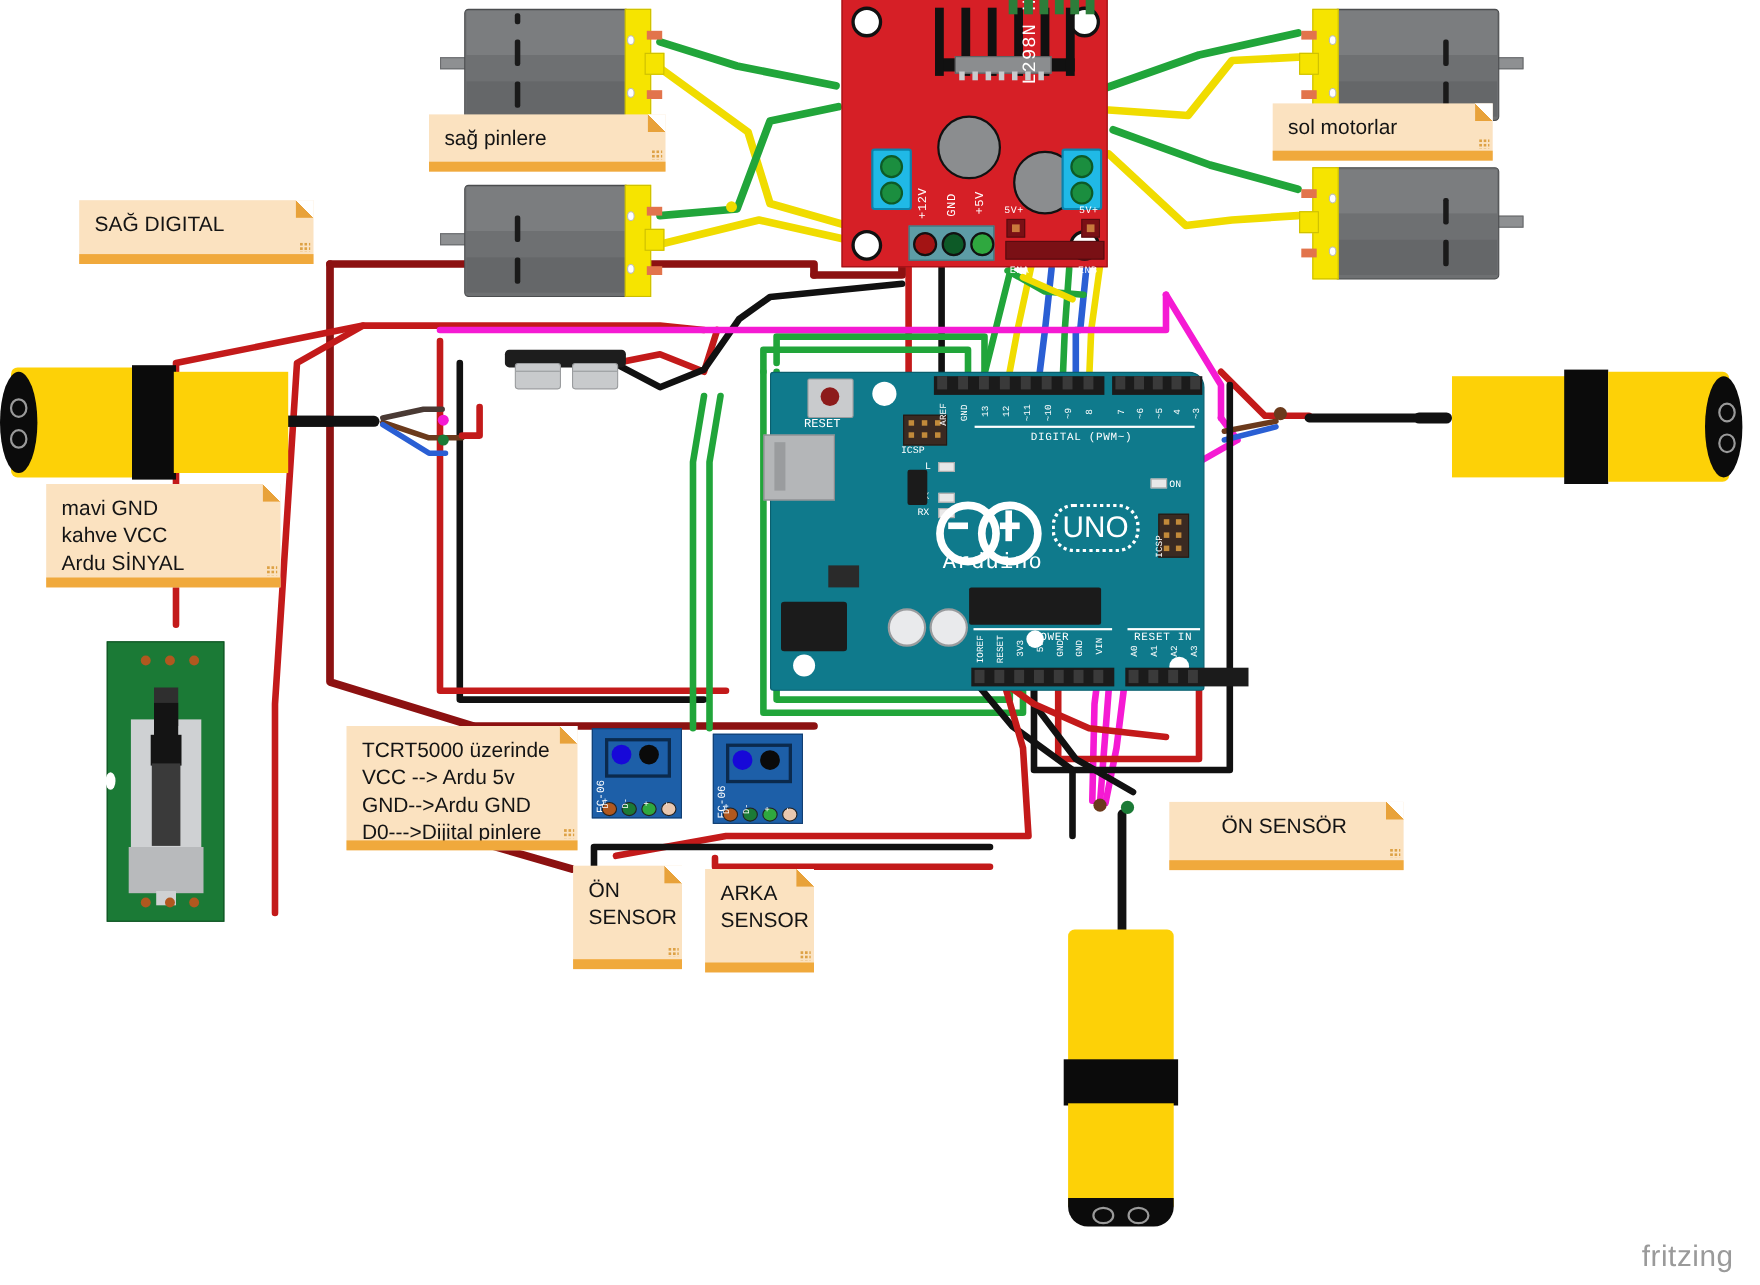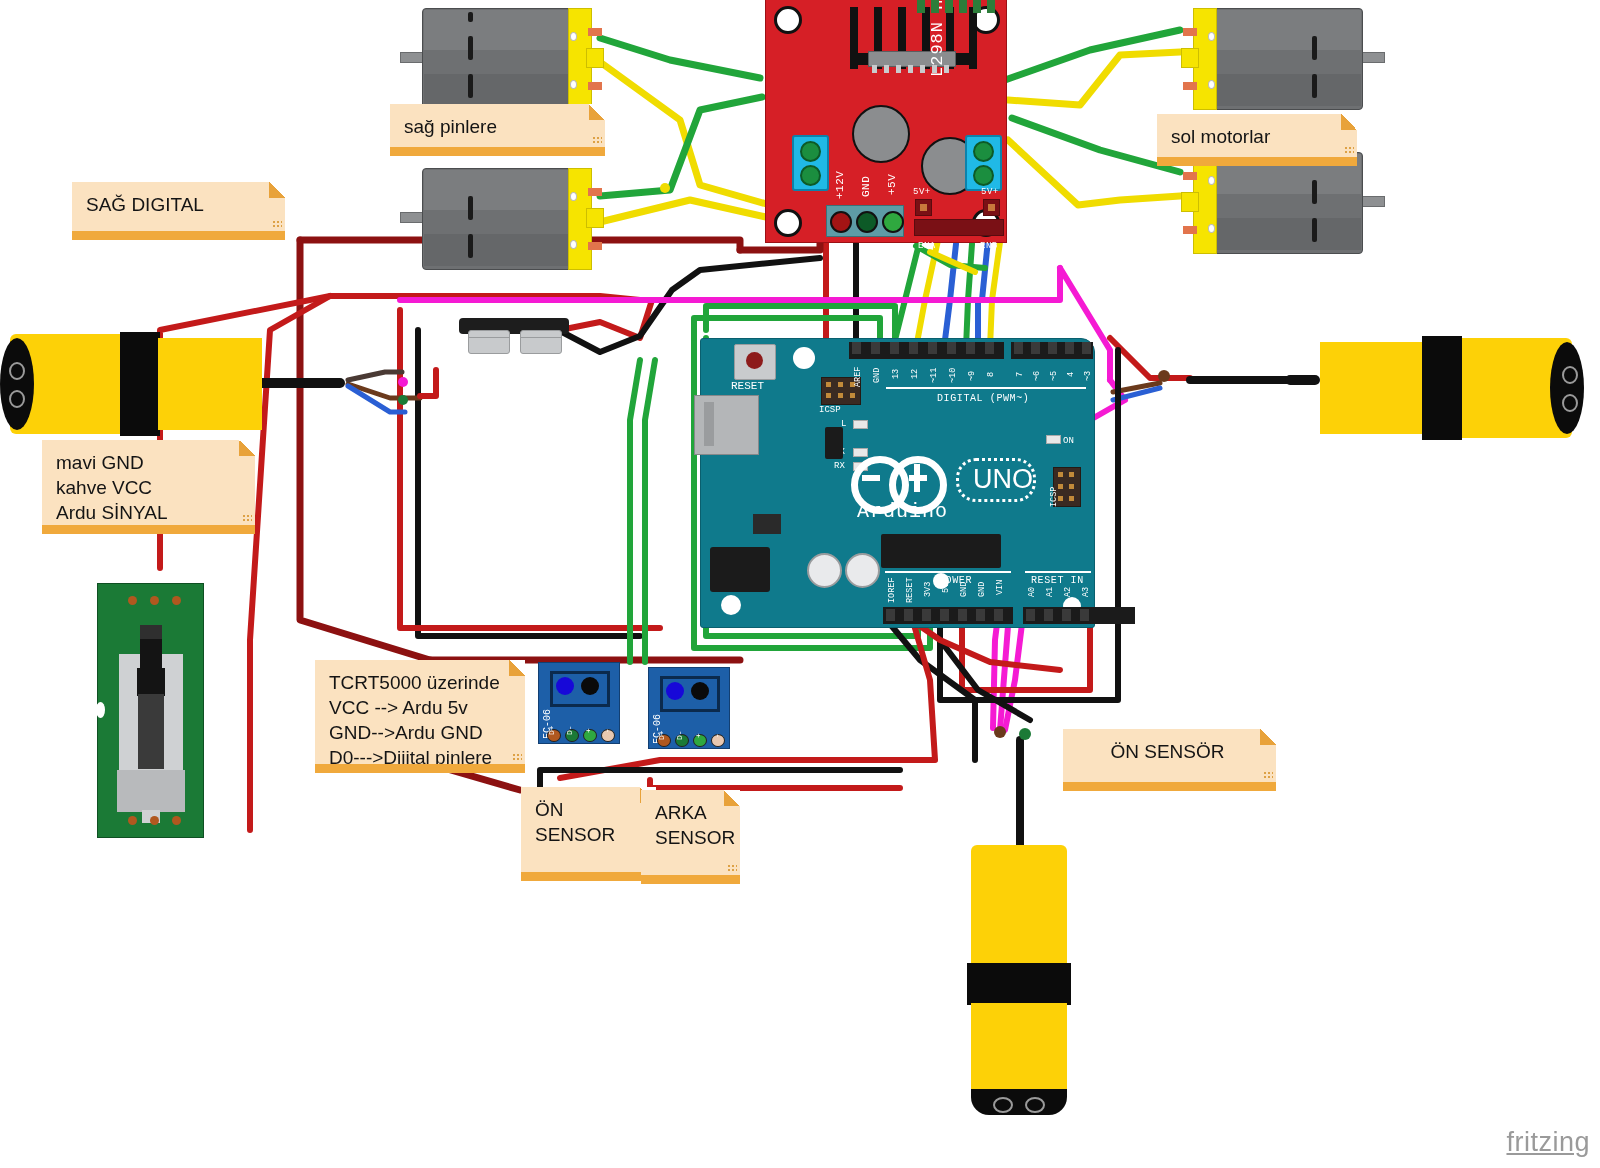--- a/index.html
+++ b/index.html
@@ -74,21 +74,21 @@
   #ard .led{position:absolute;width:13px;height:7px;background:#e8e8e8;border:1px solid #aaa;}
   #ard .lt{position:absolute;color:#fff;font-size:9px;font-family:"Liberation Mono",monospace;}
   #ard .ic{position:absolute;background:#1b1b1b;border-radius:2px;}
   #ard .reg{position:absolute;background:#2a2a2a;}
   #ard .ecap{position:absolute;width:31px;height:31px;background:#e9eaec;border:2px solid #9a9c9e;border-radius:50%;}
   #ard .logo{position:absolute;left:150px;top:113px;width:180px;height:70px;}
   #ard .inf{position:absolute;left:0;top:4px;width:96px;height:44px;}
   #ard .inf s{position:absolute;top:0;width:44px;height:44px;border:7px solid #fff;border-radius:50%;display:block;}
   #ard .inf b{position:absolute;top:19px;height:6px;background:#fff;display:block;}
   #ard .uno{position:absolute;left:105px;top:6px;width:74px;height:38px;border:3px dotted #fff;border-radius:20px;
-     color:#fff;font-size:27px;font-family:"Liberation Sans",sans-serif;text-align:right;line-height:36px;}
+     color:#fff;font-size:27px;font-family:"Liberation Sans",sans-serif;text-align:center;line-height:36px;}
   #ard .ardtxt{position:absolute;left:6px;top:48px;color:#fff;font-size:20px;font-family:"Liberation Mono",monospace;letter-spacing:1px;}
 
   
   .ir{position:absolute;width:80px;height:80px;background:#1d5fa8;border:1px solid #123f72;}
   .ir .win{position:absolute;left:11px;top:8px;width:54px;height:30px;background:#1d5fa8;border:3px solid #0b2a4d;}
   .ir .e1{position:absolute;left:17px;top:14px;width:18px;height:18px;background:#1708d8;border-radius:50%;}
   .ir .e2{position:absolute;left:42px;top:14px;width:18px;height:18px;background:#0a0a0a;border-radius:50%;}
   .ir .fc{position:absolute;left:3px;top:40px;color:#fff;font-size:10px;font-family:"Liberation Mono",monospace;
      transform:rotate(-90deg);transform-origin:left top;white-space:nowrap;}
   .ir .pad{position:absolute;bottom:1px;width:12px;height:11px;border-radius:50%;border:1px solid #222;}
@@ -117,22 +117,22 @@
   #sw .notch{position:absolute;left:-2px;top:118px;width:9px;height:16px;background:#fff;border-radius:50%;}
   #sw .pad{position:absolute;width:9px;height:9px;background:#b0581f;border-radius:50%;}
   #sw .well{position:absolute;left:21px;top:70px;width:64px;height:126px;background:#cfd1d3;}
   #sw .base{position:absolute;left:19px;top:186px;width:68px;height:42px;background:#b8babc;}
   #sw .tab{position:absolute;left:44px;top:226px;width:18px;height:13px;background:#cfd1d3;}
   #sw .lev{position:absolute;left:42px;top:41px;width:22px;height:35px;background:#2f2f2f;}
   #sw .lev2{position:absolute;left:42px;top:55px;width:22px;height:32px;background:#141414;}
   #sw .lev3{position:absolute;left:39px;top:84px;width:28px;height:28px;background:#141414;}
   #sw .lev4{position:absolute;left:40px;top:110px;width:26px;height:75px;background:#3a3a3a;}
 
-  #fritz{position:absolute;right:10px;bottom:10px;color:#9a9a9a;font-size:27px;
-     font-family:"Liberation Sans",sans-serif;letter-spacing:.5px;text-decoration:underline;}
+  #fritz{position:absolute;right:24px;bottom:10px;color:#9a9a9a;font-size:27px;
+     font-family:"Liberation Sans",sans-serif;letter-spacing:.5px;}
 </style>
 </head>
 <body>
 
 <div id="stage">
 
   <svg id="wires" viewBox="0 0 1600 1168">
     <g fill="none" stroke-linecap="round" stroke-linejoin="round">
 
       <path d="M600 38 L670 60 L760 78" stroke="#21a53a" stroke-width="7"></path>
@@ -551,21 +551,21 @@
     <div class="pad" style="left:74px;top:232px;"></div>
   </div>
 
   <div class="note" style="left:390px;top:104px;width:215px;height:52px;">
     <div class="txt">sağ pinlere</div>
     <div class="fold"></div>
     <div class="noteband"></div>
     <div class="grip"></div>
   </div>
 
-  <div class="note" style="left:1157px;top:94px;width:200px;height:52px;margin-top:20px;">
+  <div class="note" style="left:1157px;top:94px;width:200px;height:52px;">
     <div class="txt">sol motorlar</div>
     <div class="fold"></div>
     <div class="noteband"></div>
     <div class="grip"></div>
   </div>
 
   <div class="note" style="left:72px;top:182px;width:213px;height:58px;">
     <div class="txt">SAĞ DIGITAL</div>
     <div class="fold"></div>
     <div class="noteband"></div>
@@ -585,21 +585,21 @@
   <div class="note" style="left:315px;top:660px;width:210px;height:113px;">
     <div class="txt">TCRT5000 üzerinde
 VCC --&gt; Ardu 5v
 GND--&gt;Ardu GND
 D0---&gt;Dijital pinlere</div>
     <div class="fold"></div>
     <div class="noteband"></div>
     <div class="grip"></div>
   </div>
 
-  <div class="note" style="left:521px;top:787px;width:99px;height:94px;padding-left:36px;">
+  <div class="note" style="left:521px;top:787px;width:99px;height:94px;">
     <div class="txt">ÖN
 SENSOR</div>
     <div class="fold"></div>
     <div class="noteband"></div>
     <div class="grip"></div>
   </div>
 
   <div class="note" style="left:641px;top:790px;width:99px;height:94px;">
     <div class="txt">ARKA
 SENSOR</div>

